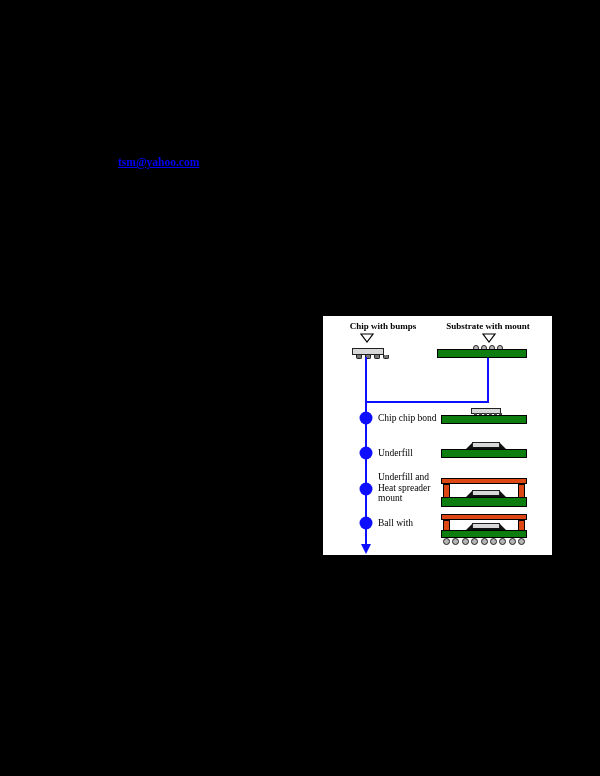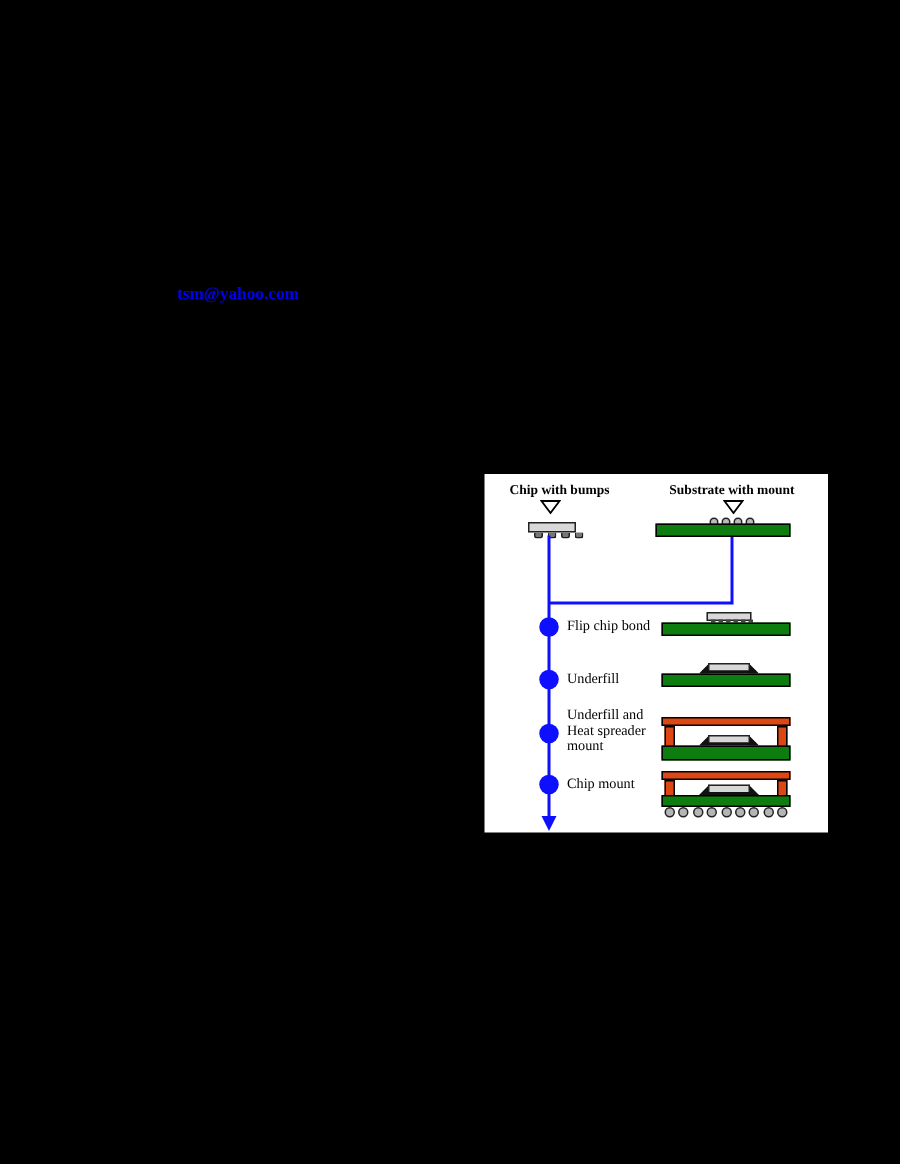--- a/index.html
+++ b/index.html
@@ -3,35 +3,35 @@
 <meta charset="utf-8">
 <style>
   html,body{margin:0;padding:0;}
   body{
     width:600px;height:776px;position:relative;overflow:hidden;
     background:#000;
     font-family:"Liberation Serif", serif;
   }
   
   .email{
-    position:absolute;left:118px;top:190px;
+    position:absolute;left:118px;top:156px;
     font-size:11.5px;font-weight:bold;line-height:13px;
     color:var(--link-blue,#0000f5);
-    cursor:pointer;
+    text-decoration:underline;cursor:pointer;
   }
   
   .figure{
     position:absolute;left:323px;top:316px;width:229px;height:239px;
     background:#fff;color:#000;
   }
   .figure .lbl{
     position:absolute;font-size:9px;font-weight:bold;line-height:10px;
     text-align:center;white-space:nowrap;letter-spacing:0;
   }
-  .lbl-chip{left:10px;top:5px;width:80px;}
+  .lbl-chip{left:20px;top:5px;width:80px;}
   .lbl-sub{left:118px;top:5px;width:94px;}
   .tri{position:absolute;width:14px;height:10px;}
   .tri-chip{left:37px;top:17px;}
   .tri-sub{left:159px;top:17px;}
   
   .chip-src{position:absolute;left:29px;top:32px;width:34px;height:10px;}
   .chip-src .body{position:absolute;left:0;top:0;width:30px;height:5px;background:#d8d8d8;border:1px solid #222;}
   .chip-src .bumps{position:absolute;left:4px;top:7px;display:flex;gap:3px;}
   .bump{width:4px;height:3px;background:#777;border:1px solid #222;border-top:none;border-radius:0 0 2px 2px;}
   .sub-src{position:absolute;left:114px;top:29px;width:90px;height:13px;}
@@ -121,24 +121,24 @@
   <svg class="flow" width="229" height="239" viewBox="0 0 229 239">
     <path class="conn" d="M165 42 V86 H43"></path>
     <path class="conn" d="M43 41 V229"></path>
     <polygon class="arrowhead" points="38,228 48,228 43,238"></polygon>
     <circle class="node" cx="43" cy="102" r="6.5"></circle>
     <circle class="node" cx="43" cy="137" r="6.5"></circle>
     <circle class="node" cx="43" cy="173" r="6.5"></circle>
     <circle class="node" cx="43" cy="207" r="6.5"></circle>
   </svg>
 
-  <div class="step-lbl slbl0">Flip chip bond</div>
+  <div class="step-lbl slbl0">Chip chip bond</div>
   <div class="step-lbl slbl1">Underfill</div>
   <div class="step-lbl slbl2">Underfill and Heat spreader mount</div>
-  <div class="step-lbl slbl3">Chip mount</div>
+  <div class="step-lbl slbl3">Ball with</div>
 
   <div class="simg img0">
     <div class="mchip">
       <div class="cap"></div>
       <div class="mbumps">
           <span class="mbump"></span>
           <span class="mbump"></span>
           <span class="mbump"></span>
           <span class="mbump"></span>
           <span class="mbump"></span>

